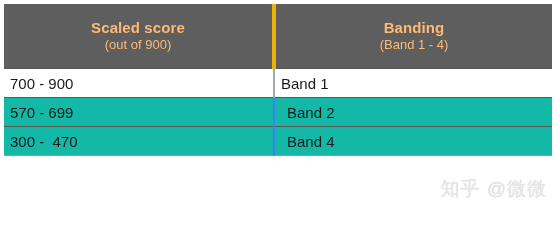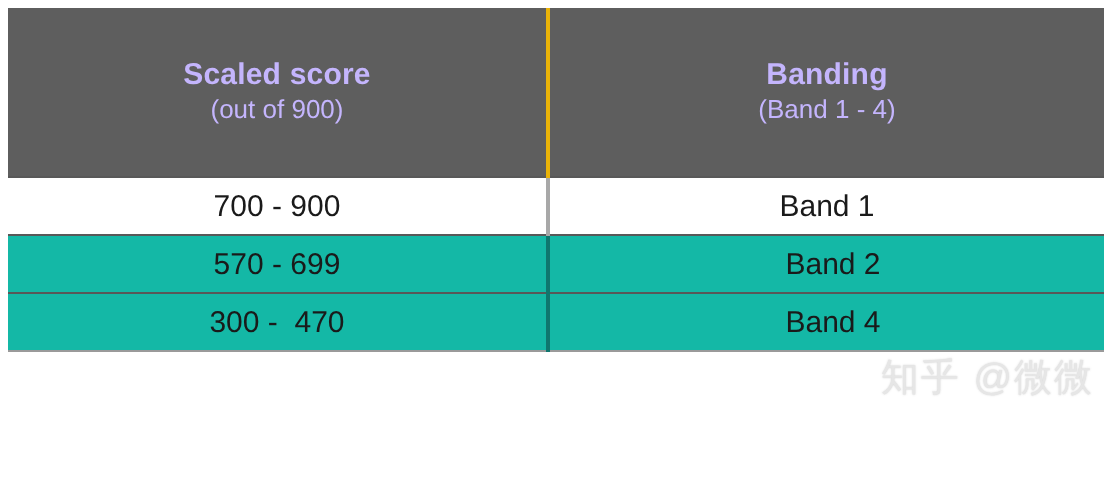--- a/index.html
+++ b/index.html
@@ -30,64 +30,64 @@
     border-collapse: collapse;
     table-layout: fixed;
   }
 
   .score-table col.col-score { width: 270px; }
   .score-table col.col-band  { width: 278px; }
 
   
   .score-table thead th {
     background: #5e5e5e;
-    color: #c4b5fd;
-    height: 84px;
+    color: #fdba74;
+    height: 64px;
     padding: 0 6px;
     text-align: center;
     vertical-align: middle;
     font-weight: normal;
     border: none;
   }
   .score-table thead th.col-divider {
-    border-left: 2px solid #eab308;
+    border-left: 4px solid #eab308;
   }
   .hdr-main {
     display: block;
     font-size: 15px;
     font-weight: bold;
     line-height: 17px;
     letter-spacing: 0.1px;
   }
   .hdr-sub {
     display: block;
     font-size: 13px;
     font-weight: normal;
     line-height: 16px;
     margin-top: 1px;
   }
 
   
   .score-table tbody td {
     height: 28px;
     padding: 0 6px;
-    text-align: center;
+    text-align: left;
     vertical-align: middle;
     font-size: 15px;
     color: #1a1a1a;
     border-top: 1px solid #585858;
     white-space: pre;
   }
   .score-table tbody td.col-divider {
     border-left: 2px solid #a8a8a8;
   }
   .score-table tbody tr.row-light td { background: #ffffff; }
   .score-table tbody tr.row-shade td { background: #14b8a6; }
   .score-table tbody tr.row-shade td.col-divider {
-    border-left: 2px solid #0f766e;
+    border-left: 2px solid #3b82f6;
     padding-left: 12px;
   }
   .score-table tbody tr:last-child td {
     border-bottom: 1px solid #9a9a9a;
   }
 
   
   .watermark {
     position: absolute;
     right: 10px;

